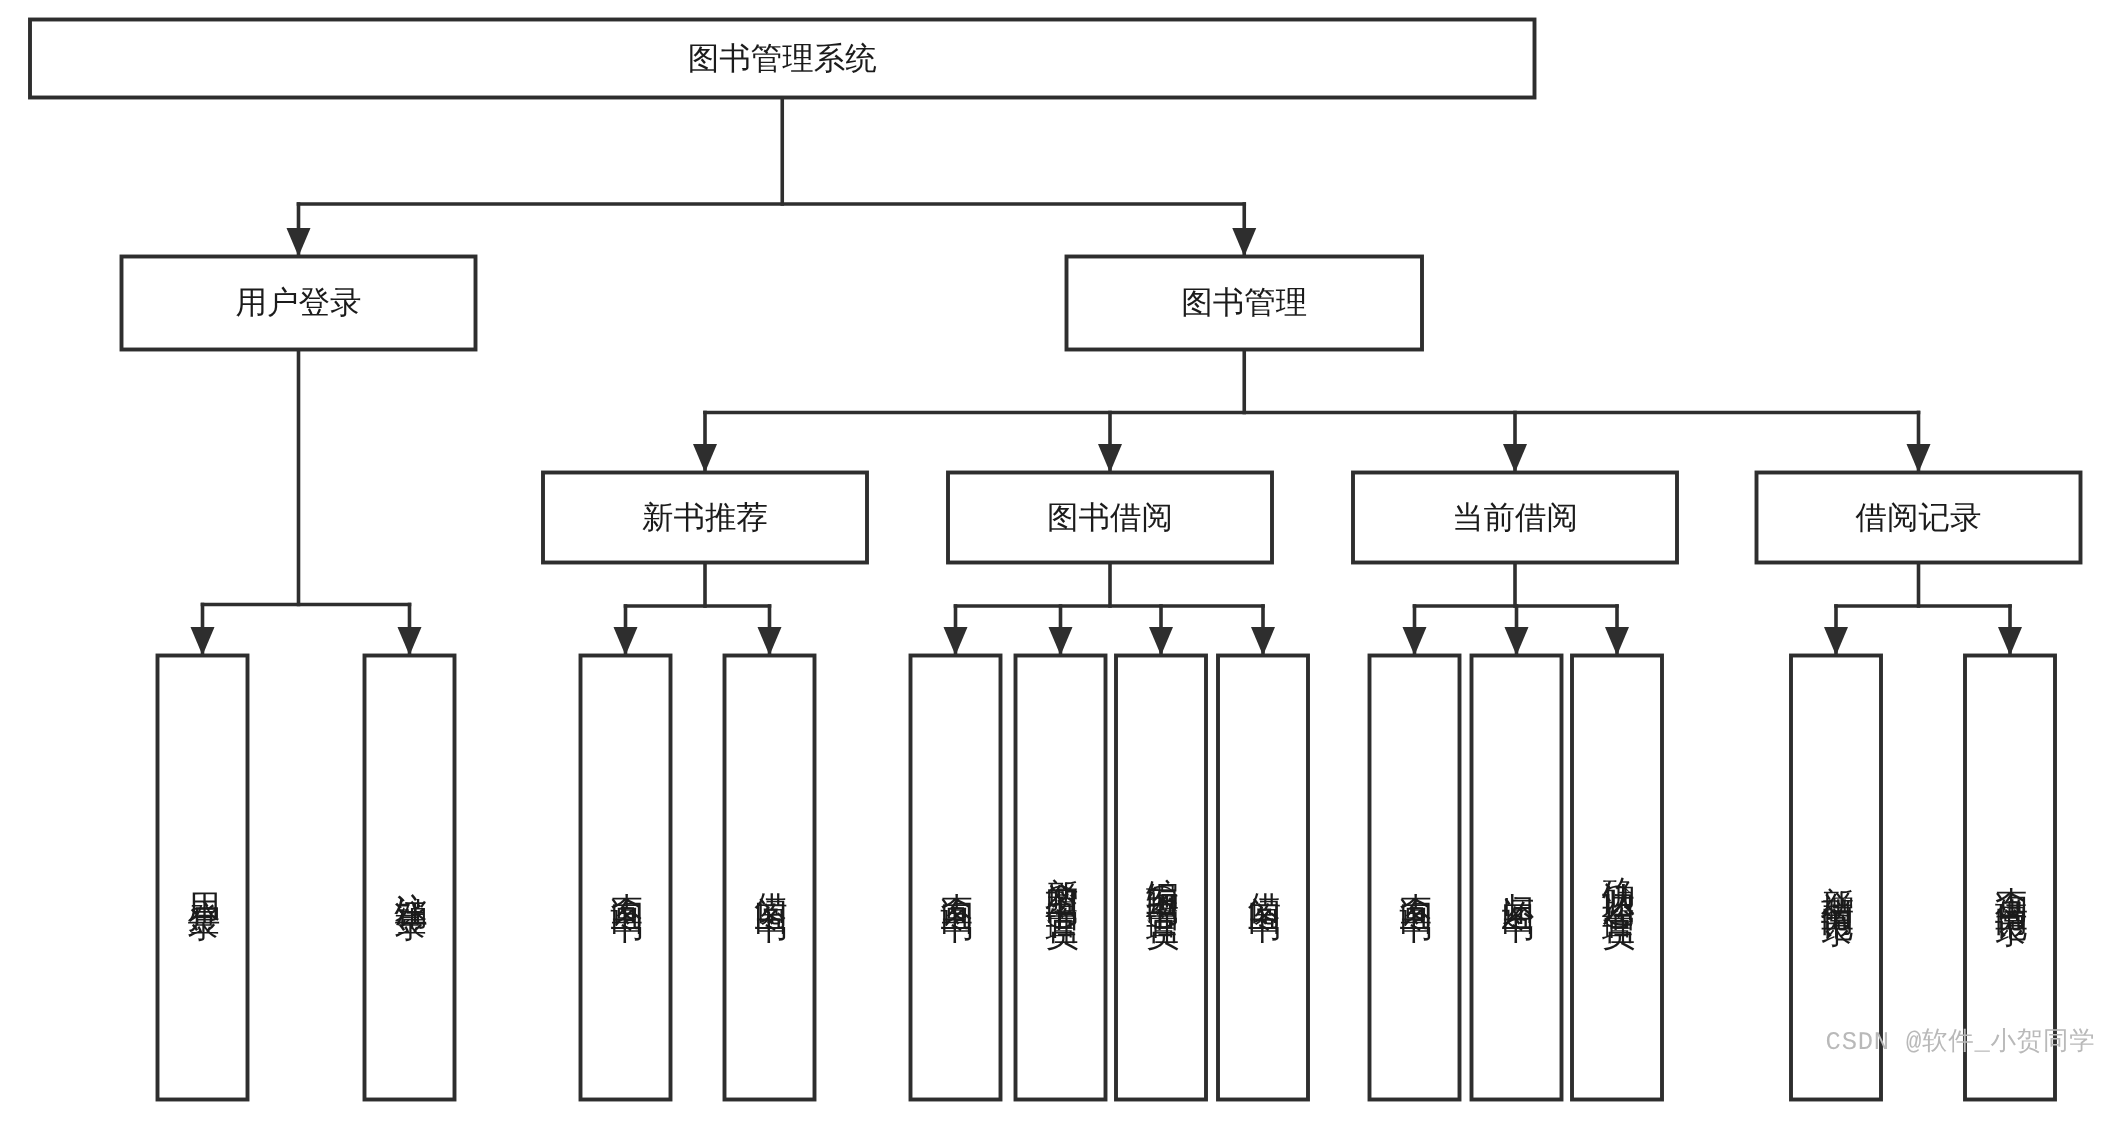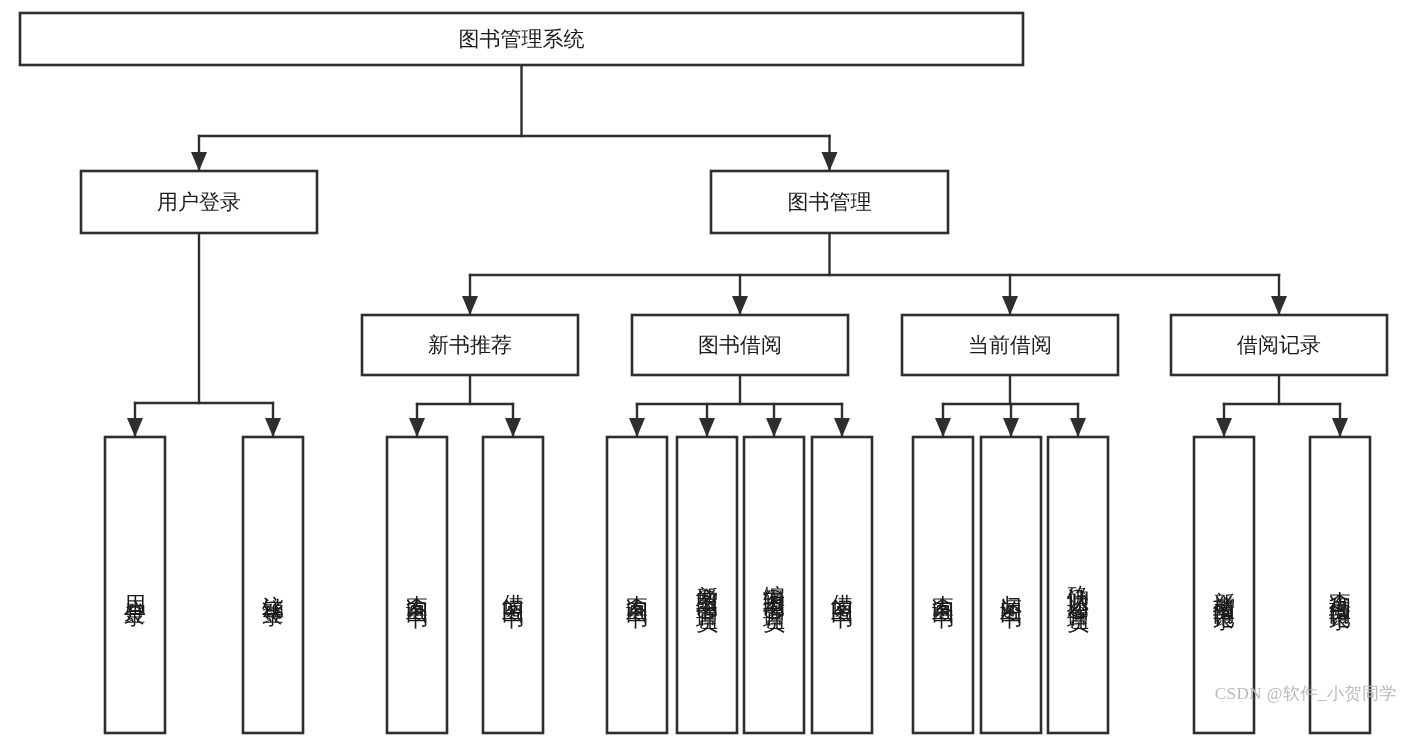--- a/index.html
+++ b/index.html
@@ -60,21 +60,21 @@
     display: flex;
     align-items: center;
     justify-content: center;
     white-space: nowrap;
     pointer-events: none;
   }
   .watermark {
     position: absolute;
     right: 8px;
     bottom: 4px;
-    font-family: Liberation Serif, serif;
+    font-family: Liberation Mono, monospace;
     font-size: 17px;
     color: #b9b9b9;
     letter-spacing: 0.5px;
   }
 </style>
 </head>
 <body>
 
 <div id="diagram-root">
   <svg id="flow-svg" viewBox="0 0 1405 747">

